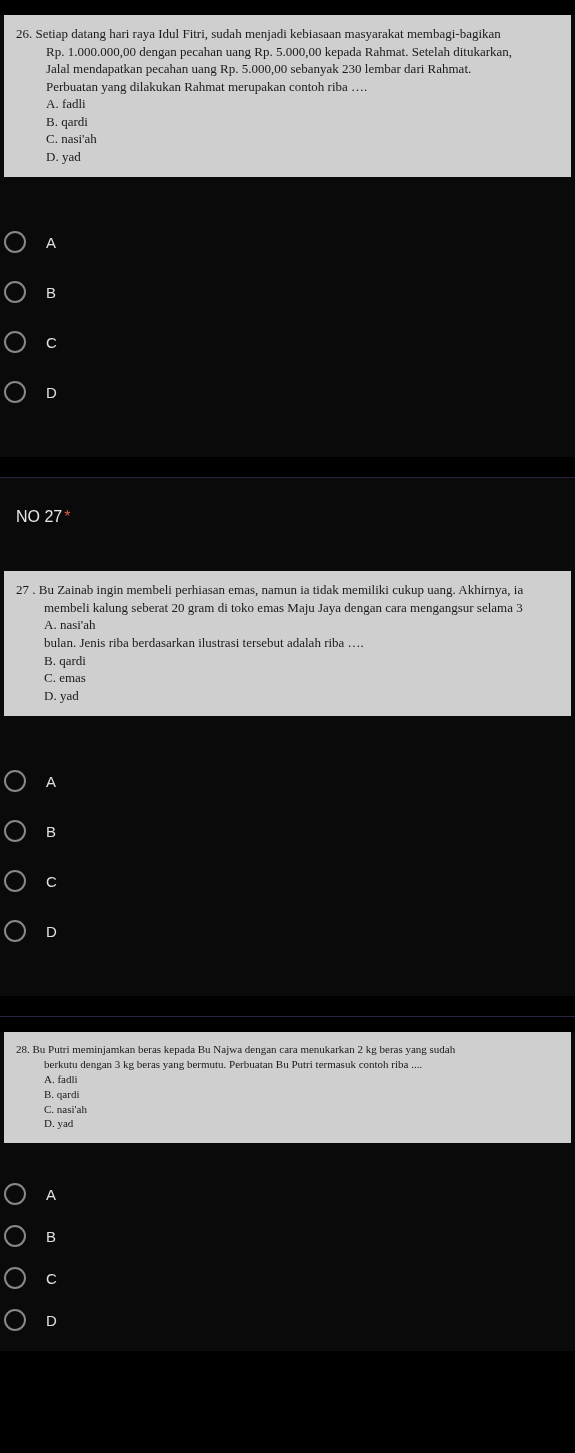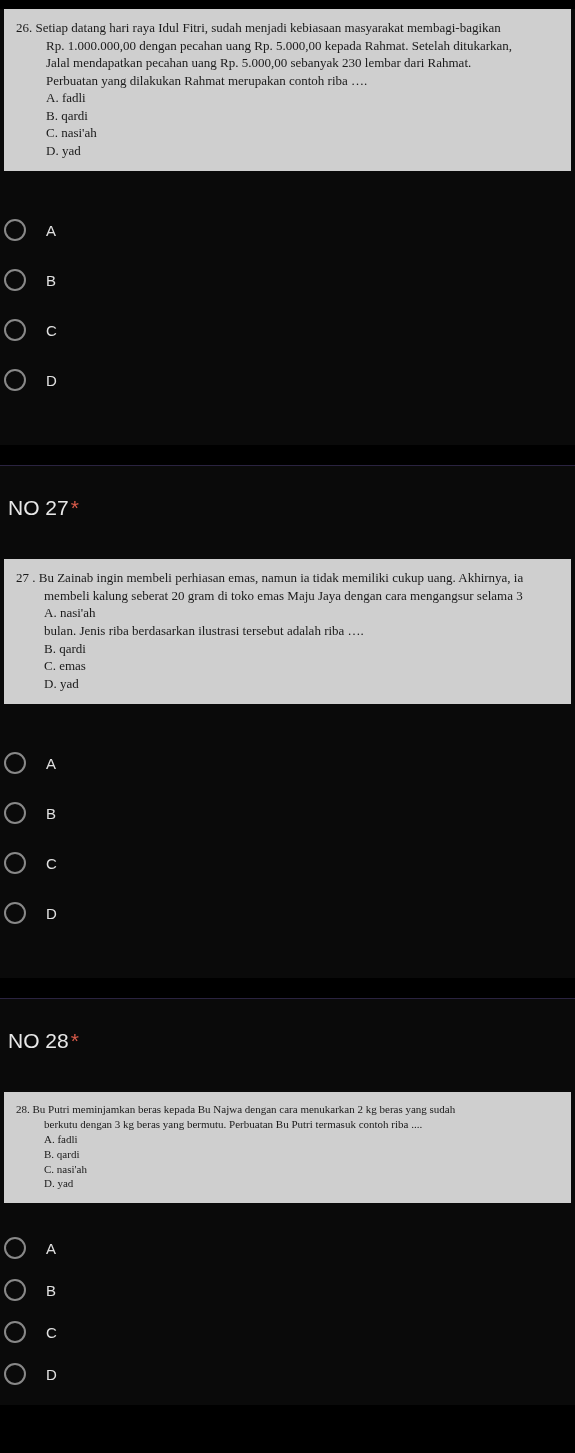--- a/index.html
+++ b/index.html
@@ -7,33 +7,33 @@
     background: #000;
     width: 575px;
     font-family: Arial, sans-serif;
     color: #e0e0e0;
   }
   .question-block {
     background: #0a0a0a;
     padding-bottom: 40px;
   }
   .title-row {
-    padding: 30px 0 30px 8px;
-    font-size: 21px;
+    padding: 30px 0 30px 16px;
+    font-size: 16px;
     color: #e8e8e8;
   }
   .required { color: #d85a4a; margin-left: 2px; }
   .img-box {
     background: #cfcfcf;
     color: #1a1a1a;
     padding: 10px 12px 12px 12px;
     font-family: Georgia, "Times New Roman", serif;
     font-size: 13px;
     line-height: 1.35;
-    margin: 9px 4px;
+    margin: 15px 4px;
   }
   .img-box .qnum { display: inline; }
   .img-box .txt { display: inline; }
   .img-box .indent1 { padding-left: 20px; display: block; }
   .img-box .indent2 { padding-left: 30px; display: block; }
   .img-box .indent1b { padding-left: 28px; display: block; }
   .opt { padding-left: 30px; display: block; }
   .options { padding: 25px 0 0 4px; }
   .option-row {
     display: flex;
@@ -126,23 +126,20 @@
       <div class="radio"></div>
       <span class="option-label">D</span>
     </div>
   </div>
 </div>
 
 <div class="gap"></div>
 <div class="divider"></div>
 
 <div class="question-block" style="padding-bottom:10px;">
-  <div class="title-row">
-    <span>NO 28</span><span class="required">*</span>
-  </div>
   <div class="img-box" style="font-size:11px;">
     <span class="qnum">28.</span>
     <span class="txt">Bu Putri meminjamkan beras kepada Bu Najwa dengan cara menukarkan 2 kg beras yang sudah</span>
     <span class="indent1b">berkutu dengan 3 kg beras yang bermutu. Perbuatan Bu Putri termasuk contoh riba ....</span>
     <span class="indent1b">A. fadli</span>
     <span class="indent1b">B. qardi</span>
     <span class="indent1b">C. nasi'ah</span>
     <span class="indent1b">D. yad</span>
   </div>
   <div class="options" style="padding-top:15px;">

